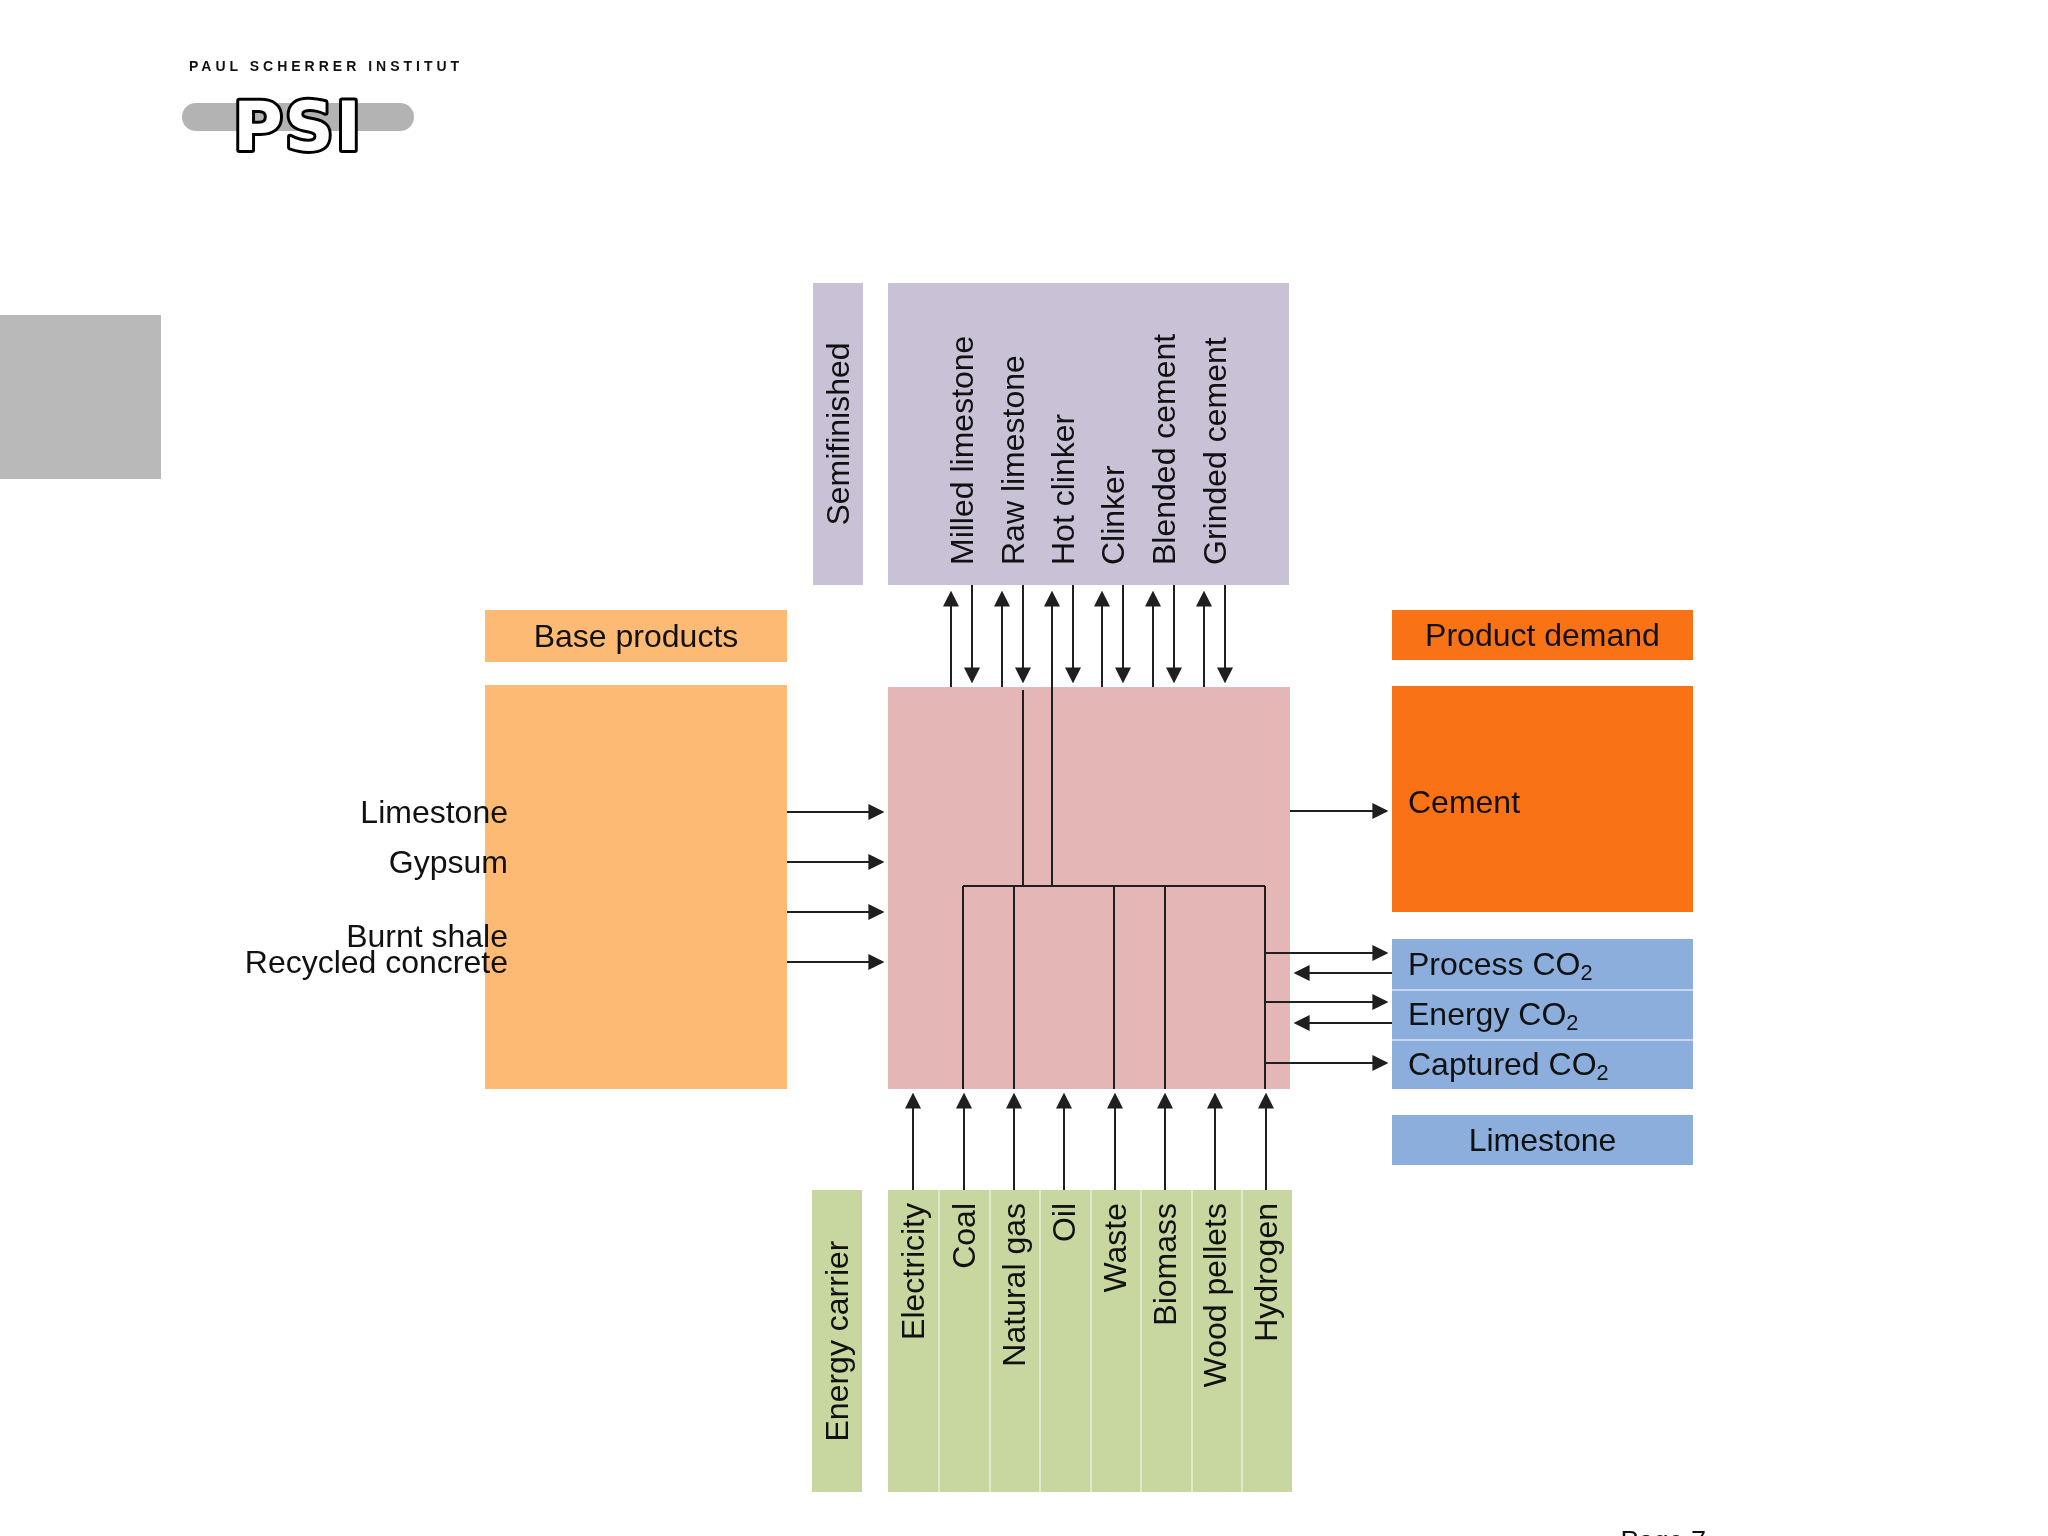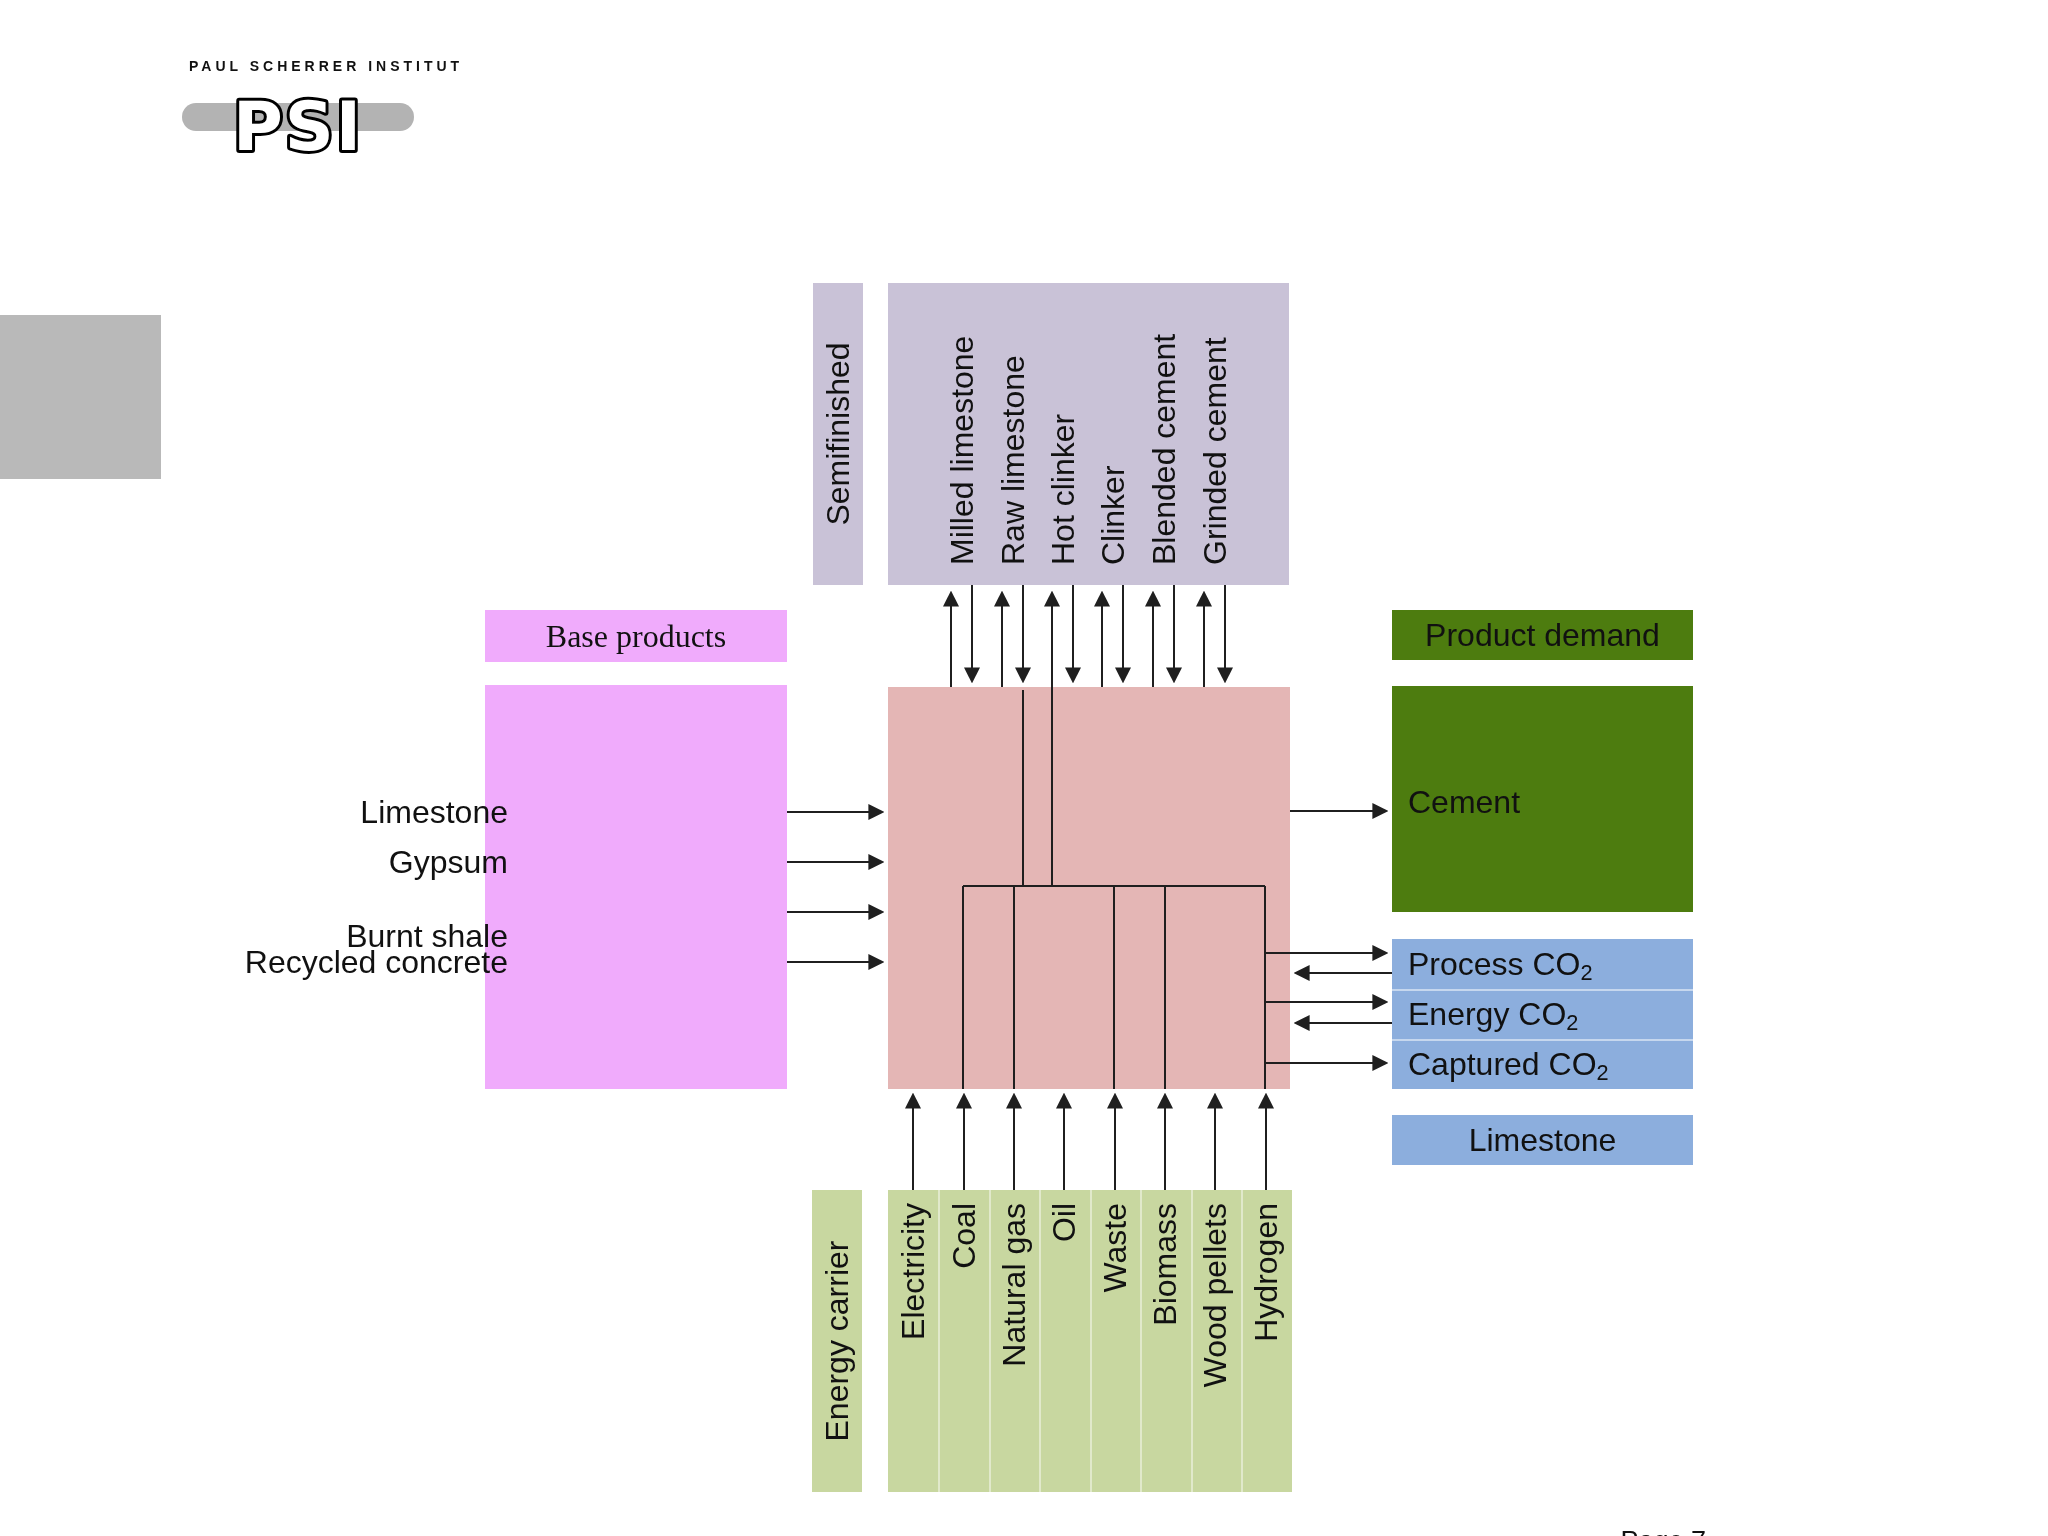--- a/index.html
+++ b/index.html
@@ -11,23 +11,23 @@
   
   .gray-rect{left:0;top:315px;width:161px;height:164px;background:#b9b9b9;z-index:1;}
   .institute{left:189px;top:58px;font-size:14px;font-weight:700;letter-spacing:4px;color:#111;white-space:nowrap;z-index:2;}
   .logo-svg{left:178px;top:78px;z-index:2;}
   .page-title{left:474px;top:62px;font-family:"Liberation Serif","DejaVu Serif",serif;
     font-size:72px;line-height:82px;color:#6f6f6f;white-space:nowrap;z-index:2;}
   .page-num{right:78px;top:1526px;font-size:27px;color:#111;z-index:2;}
   
   .box{position:absolute;z-index:1;}
   .c-purple{background:#c9c2d7;}
-  .c-orange{background:#f0abfc;font-family:Liberation Serif, serif;}
+  .c-orange{background:#fdba74;}
   .c-pink{background:#e4b6b5;}
-  .c-teal{background:#4d7c0f;}
+  .c-teal{background:#f97316;}
   .c-blue{background:#8caedd;}
   .c-green{background:#c8d7a0;}
   .hdr{display:flex;align-items:center;justify-content:center;font-size:32px;color:#111;}
   
   .lbl{position:absolute;font-size:32px;line-height:40px;color:#111;white-space:nowrap;z-index:3;}
   .vlbl{transform-origin:0 0;transform:rotate(-90deg);}             
   .vlbl-top{transform-origin:0 0;transform:rotate(-90deg) translateX(-100%);} 
   .vlbl-mid{transform-origin:0 0;transform:rotate(-90deg) translateX(-50%);}  
   .r-anchor{text-align:right;}
   .sub{font-size:0.68em;position:relative;top:0.22em;}

